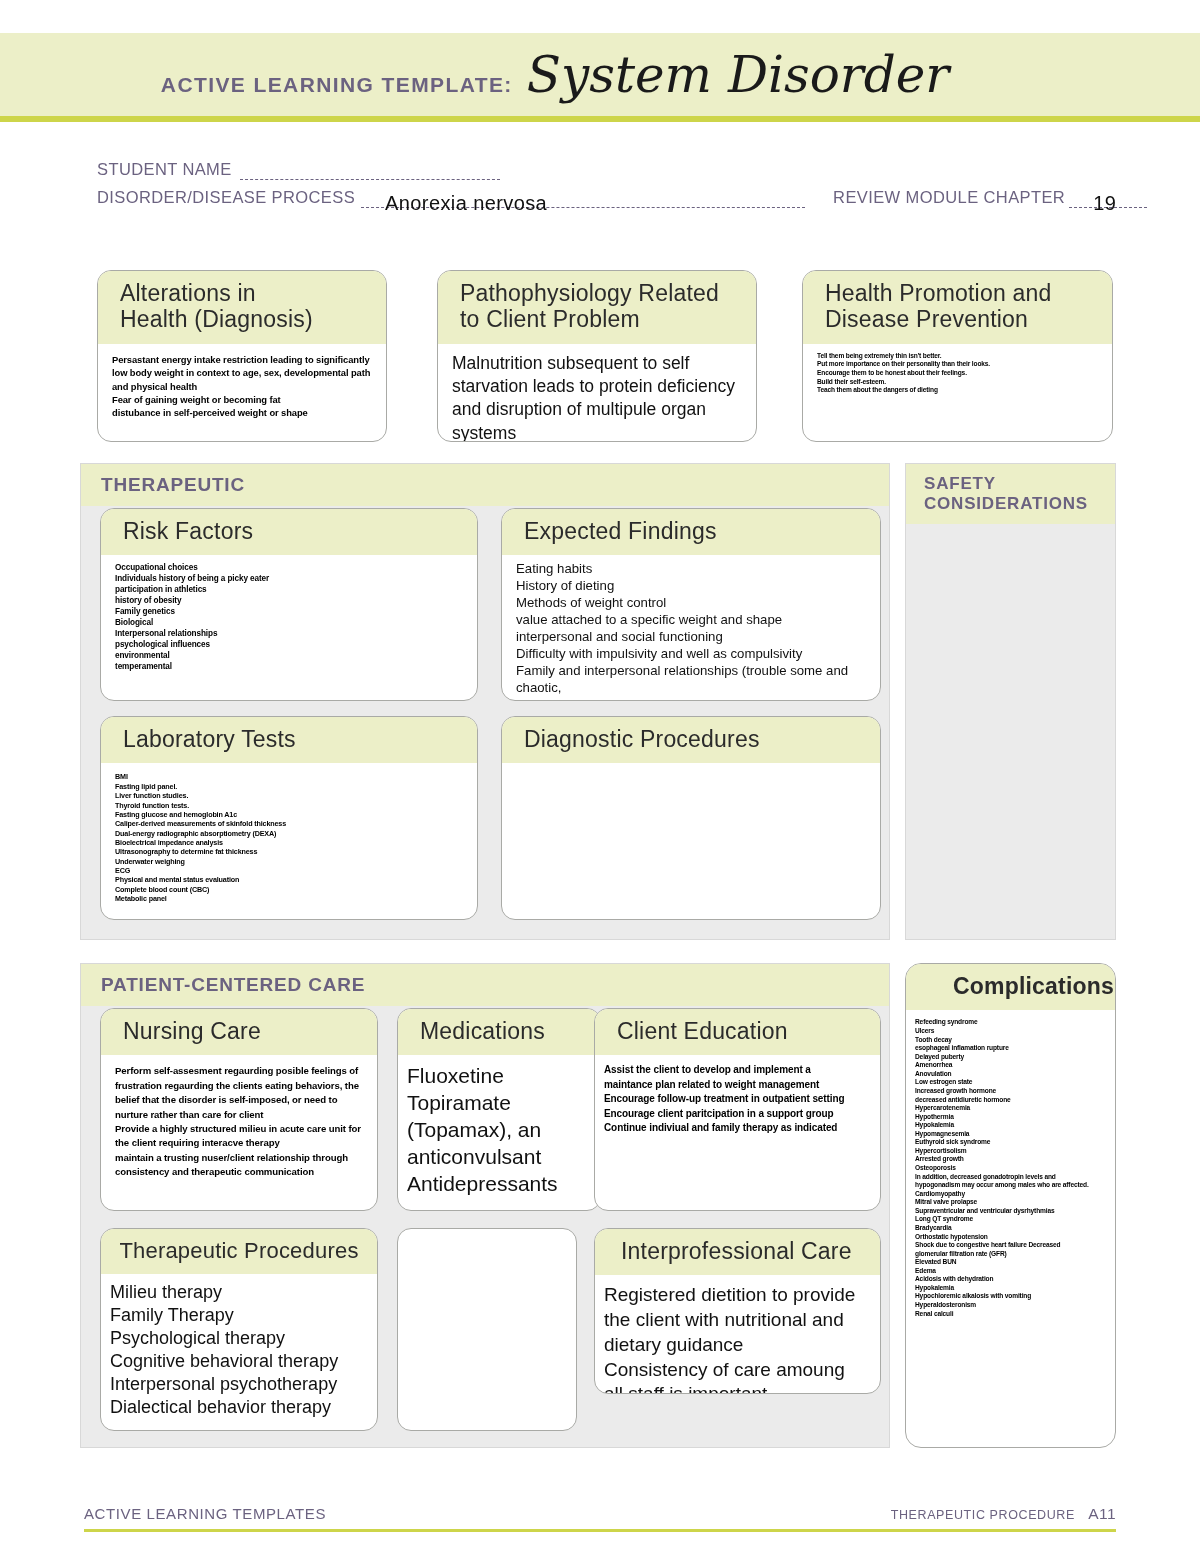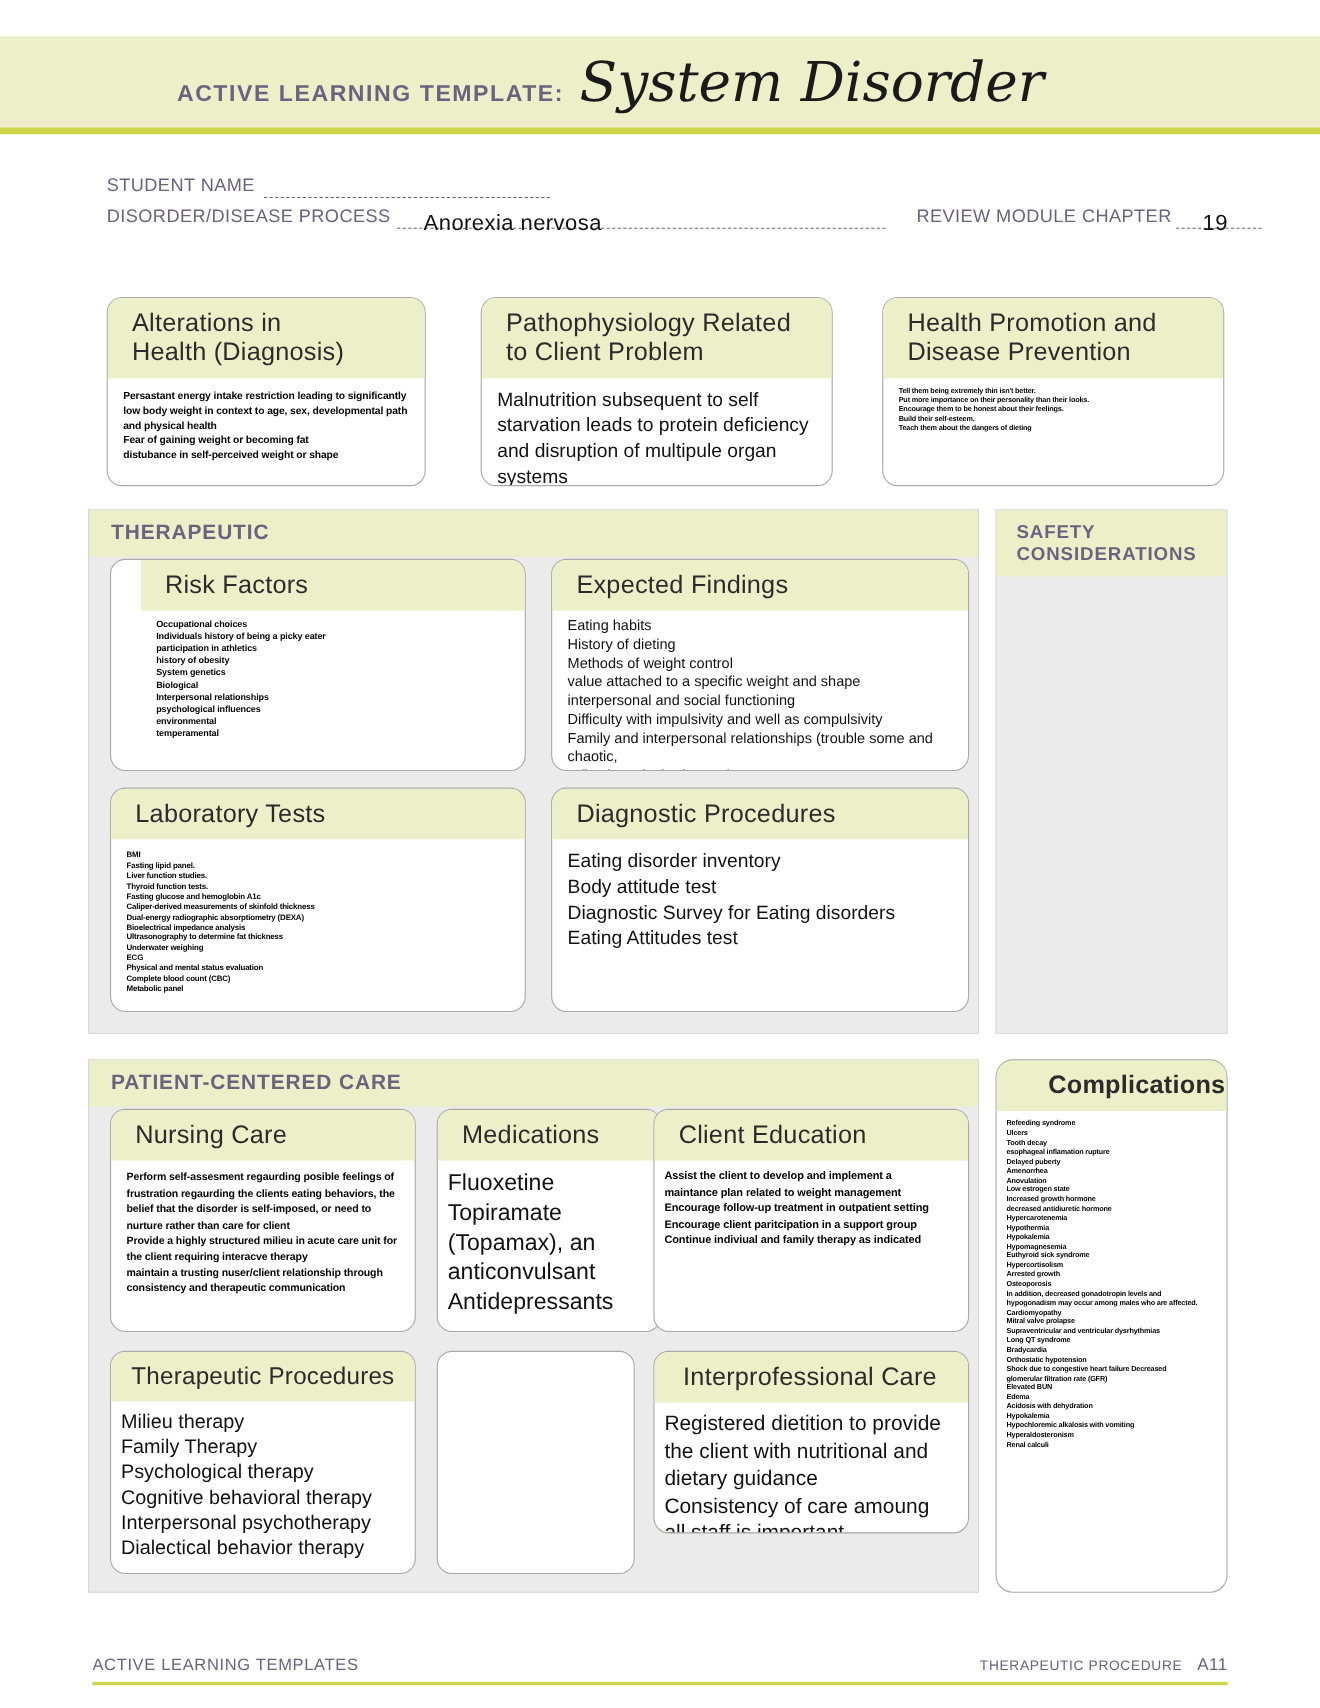--- a/index.html
+++ b/index.html
@@ -149,28 +149,28 @@
     <div class="body-tiny">Encourage them to be honest about their feelings.</div>
     <div class="body-tiny">Build their self-esteem.</div>
     <div class="body-tiny">Teach them about the dangers of dieting</div>
   </div>
 </div>
 
 <div class="section-panel" style="left:80px; top:463px; width:810px; height:477px;">
   <div class="section-head">THERAPEUTIC</div>
 </div>
 
-<div class="card" style="left:100px; top:508px; width:378px; height:193px;padding-left:27px;">
+<div class="card" style="left:100px; top:508px; width:378px; height:193px;">
   <div class="card-head">Risk Factors</div>
   <div class="card-body" style="padding-top:8px;">
     <div class="body-sm">Occupational choices</div>
     <div class="body-sm">Individuals history of being a picky eater</div>
     <div class="body-sm">participation in athletics</div>
     <div class="body-sm">history of obesity</div>
-    <div class="body-sm">System genetics</div>
+    <div class="body-sm">Family genetics</div>
     <div class="body-sm">Biological</div>
     <div class="body-sm">Interpersonal relationships</div>
     <div class="body-sm">psychological influences</div>
     <div class="body-sm">environmental</div>
     <div class="body-sm">temperamental</div>
   </div>
 </div>
 
 <div class="card" style="left:501px; top:508px; width:380px; height:193px;">
   <div class="card-head">Expected Findings</div>
@@ -201,26 +201,20 @@
     <div class="body-xs">Underwater weighing</div>
     <div class="body-xs">ECG</div>
     <div class="body-xs">Physical and mental status evaluation</div>
     <div class="body-xs">Complete blood count (CBC)</div>
     <div class="body-xs">Metabolic panel</div>
   </div>
 </div>
 
 <div class="card" style="left:501px; top:716px; width:380px; height:204px;">
   <div class="card-head">Diagnostic Procedures</div>
-  <div class="card-body" style="padding-top:8px;">
-    <div class="body-lg">Eating disorder inventory</div>
-    <div class="body-lg">Body attitude test</div>
-    <div class="body-lg">Diagnostic Survey for Eating disorders</div>
-    <div class="body-lg">Eating Attitudes test</div>
-  </div>
 </div>
 
 <div class="section-panel" style="left:905px; top:463px; width:211px; height:477px;">
   <div class="section-head" style="white-space:pre-line;padding-left:18px;font-size:17px;">SAFETY
 CONSIDERATIONS</div>
 </div>
 
 <div class="section-panel" style="left:80px; top:963px; width:810px; height:485px;">
   <div class="section-head">PATIENT-CENTERED CARE</div>
 </div>

